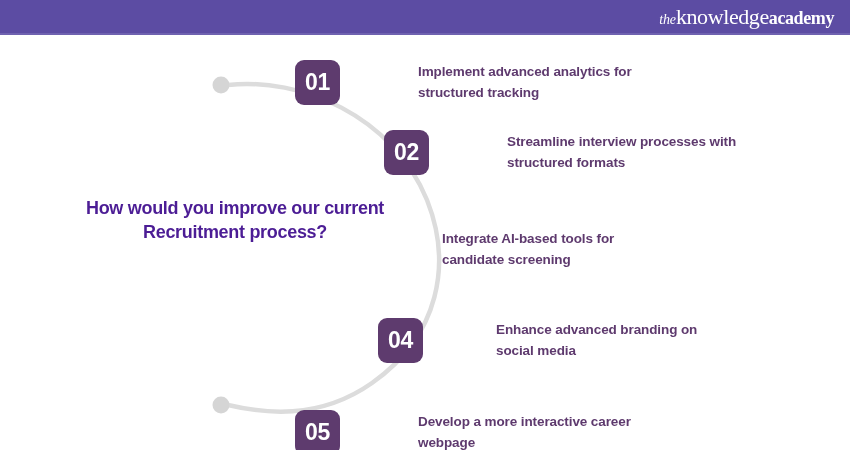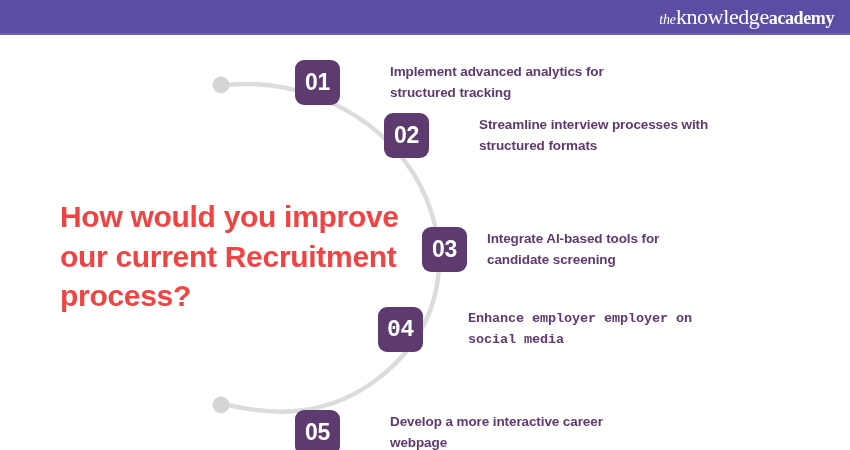--- a/index.html
+++ b/index.html
@@ -77,32 +77,34 @@
     width: 850px;
     height: 415px;
   }
 
   
   .headline {
     position: absolute;
     left: 60px;
     top: 162px;
     width: 350px;
-    color: #ef4444;
-    font-size: 30px;
+    text-align: center;
+    color: #4c1d95;
+    font-size: 18px;
     font-weight: bold;
     line-height: 1.32;
     letter-spacing: -0.3px;
   }
 
   
   .step {
     position: absolute;
     display: flex;
     align-items: flex-start;
+    gap: 28px;
   }
   .badge {
     width: 45px;
     height: 45px;
     background: #5E3B6E;
     border-radius: 9px;
     color: #ffffff;
     font-size: 23px;
     font-weight: bold;
     display: flex;
@@ -119,27 +121,27 @@
     font-weight: bold;
     line-height: 1.52;
     letter-spacing: -0.1px;
     padding-top: 2px;
   }
 
   
   .step-01 { left: 295px; top: 25px; }
   .step-01 .step-text { margin-left: 50px; width: 255px; }
 
-  .step-02 { left: 384px; top: 78px; }
+  .step-02 { left: 384px; top: 95px; }
   .step-02 .step-text { margin-left: 50px; width: 230px; }
 
   .step-03 { left: 422px; top: 192px; }
   .step-03 .step-text { margin-left: 20px; width: 215px; }
 
-  .step-04 { left: 378px; top: 272px; font-family: Liberation Mono, monospace; }
+  .step-04 { left: 378px; top: 283px; }
   .step-04 .step-text { margin-left: 45px; width: 225px; }
 
   .step-05 { left: 295px; top: 375px; }
   .step-05 .step-text { margin-left: 50px; width: 250px; }
 </style>
 </head>
 <body>
 
 <div id="page">
 
@@ -165,27 +167,26 @@
       <div class="badge">01</div>
       <div class="step-text">Implement advanced analytics for structured tracking</div>
     </div>
 
     <div class="step step-02">
       <div class="badge">02</div>
       <div class="step-text">Streamline interview processes with structured formats</div>
     </div>
 
     <div class="step step-03">
-      <div class="badge">03</div>
       <div class="step-text">Integrate AI-based tools for candidate screening</div>
     </div>
 
     <div class="step step-04">
       <div class="badge">04</div>
-      <div class="step-text">Enhance employer employer on social media</div>
+      <div class="step-text">Enhance advanced branding on social media</div>
     </div>
 
     <div class="step step-05">
       <div class="badge">05</div>
       <div class="step-text">Develop a more interactive career webpage</div>
     </div>
 
   </div>
 </div>
 

